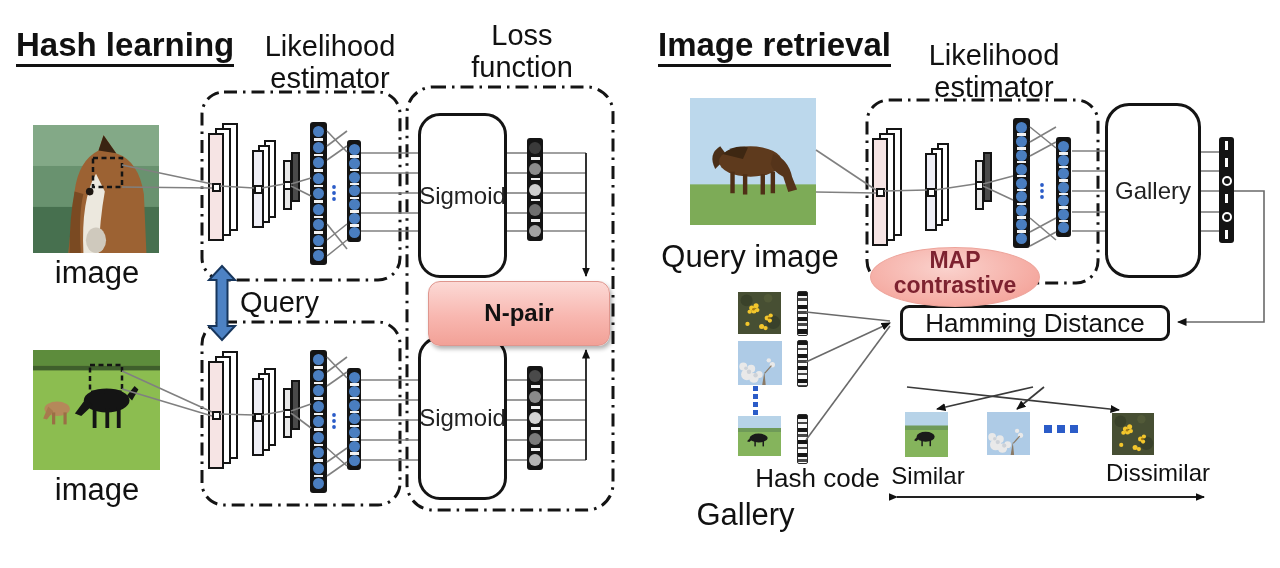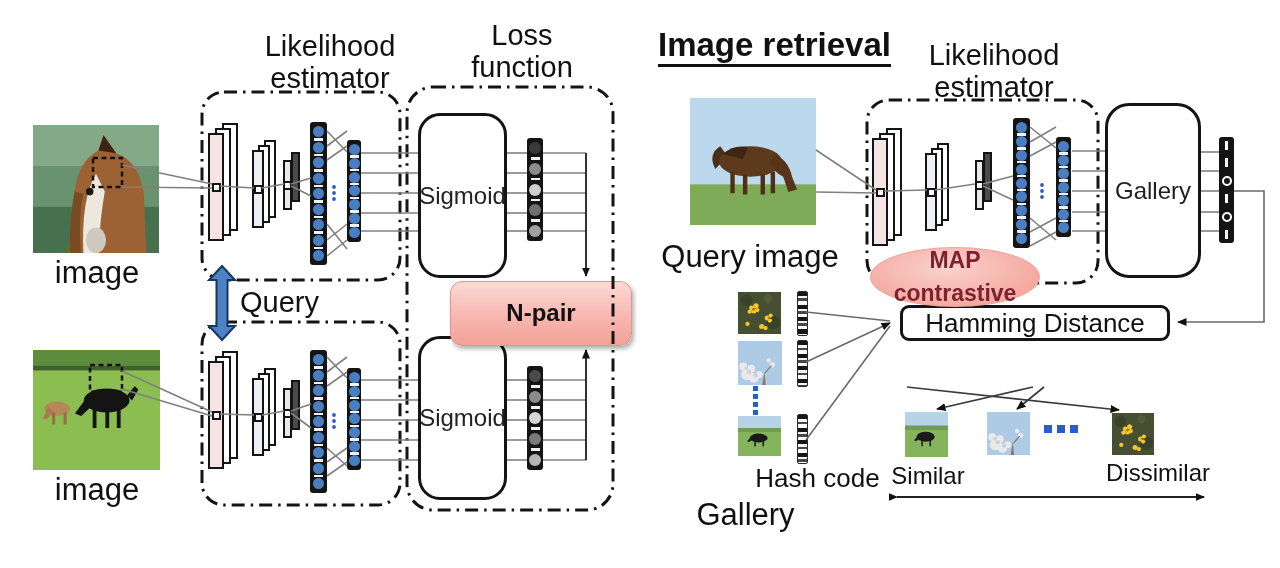--- a/index.html
+++ b/index.html
@@ -22,24 +22,24 @@
   .title .ul{border-bottom:3.5px solid #111;padding-bottom:1px;}
   
   .box{position:absolute;background:#fff;border:3px solid #141414;z-index:3;
        display:flex;align-items:center;justify-content:center;box-sizing:border-box;}
   .rnd{border-radius:22px;}
   .bar{border-radius:9px;}
   .npair{position:absolute;z-index:4;border-radius:12px;border:1.5px solid #df968e;
          background:linear-gradient(180deg,#fcd9d5 0%,#f8b7b0 55%,#f2a197 100%);
          box-shadow:2px 3px 4px rgba(0,0,0,.3);
          display:flex;flex-direction:column;align-items:center;justify-content:center;
-         font-weight:bold;font-size:24px;line-height:1.2;margin-left:22px;}
+         font-weight:bold;font-size:24px;line-height:1.2;}
   .map{position:absolute;z-index:6;border-radius:50%;border:1px solid #eda49b;
        background:radial-gradient(ellipse at 45% 35%,#fad2cd 0%,#f5aaa1 70%,#ee978c 100%);
-       display:flex;flex-direction:column;align-items:center;justify-content:space-between;
+       display:flex;flex-direction:column;align-items:center;justify-content:flex-start;
        font-weight:bold;font-size:23px;line-height:1.08;color:#7d2230;}
   
   .stack{position:absolute;z-index:2;}
   .layer{position:absolute;border:2px solid #141414;background:#fff;box-sizing:border-box;}
   .pink{background:#f6e4e4;}
   .lav{background:#efeff6;}
   .dark{background:#4a4a4a;}
   .lite{background:#e9e9e9;}
   .csq{position:absolute;width:9px;height:9px;border:2px solid #141414;background:#fff;box-sizing:border-box;}
   
@@ -386,20 +386,21 @@
     <span style="font-size:24px;color:#222">Gallery</span>
   </div>
   <div class="box bar" style="left:900px;top:305px;width:270px;height:36px">
     <span style="font-size:26px">Hamming Distance</span>
   </div>
   <div class="map" style="left:870px;top:247px;width:168px;height:58px">
     <span>MAP</span>
     <span>contrastive</span>
   </div>
 
+  <div class="lbl title" style="left:16px;top:27px"><span class="ul">Hash learning</span></div>
   <div class="lbl ctr" style="left:250px;top:31px;width:160px;font-size:29px">
     <div>Likelihood</div>
       <div>estimator</div>
   </div>
   <div class="lbl ctr" style="left:442px;top:20px;width:160px;font-size:29px">
     <div>Loss</div>
       <div>function</div>
   </div>
   <div class="lbl ctr" style="left:33px;top:256px;width:128px;font-size:31px">image</div>
   <div class="lbl ctr" style="left:33px;top:473px;width:128px;font-size:31px">image</div>

